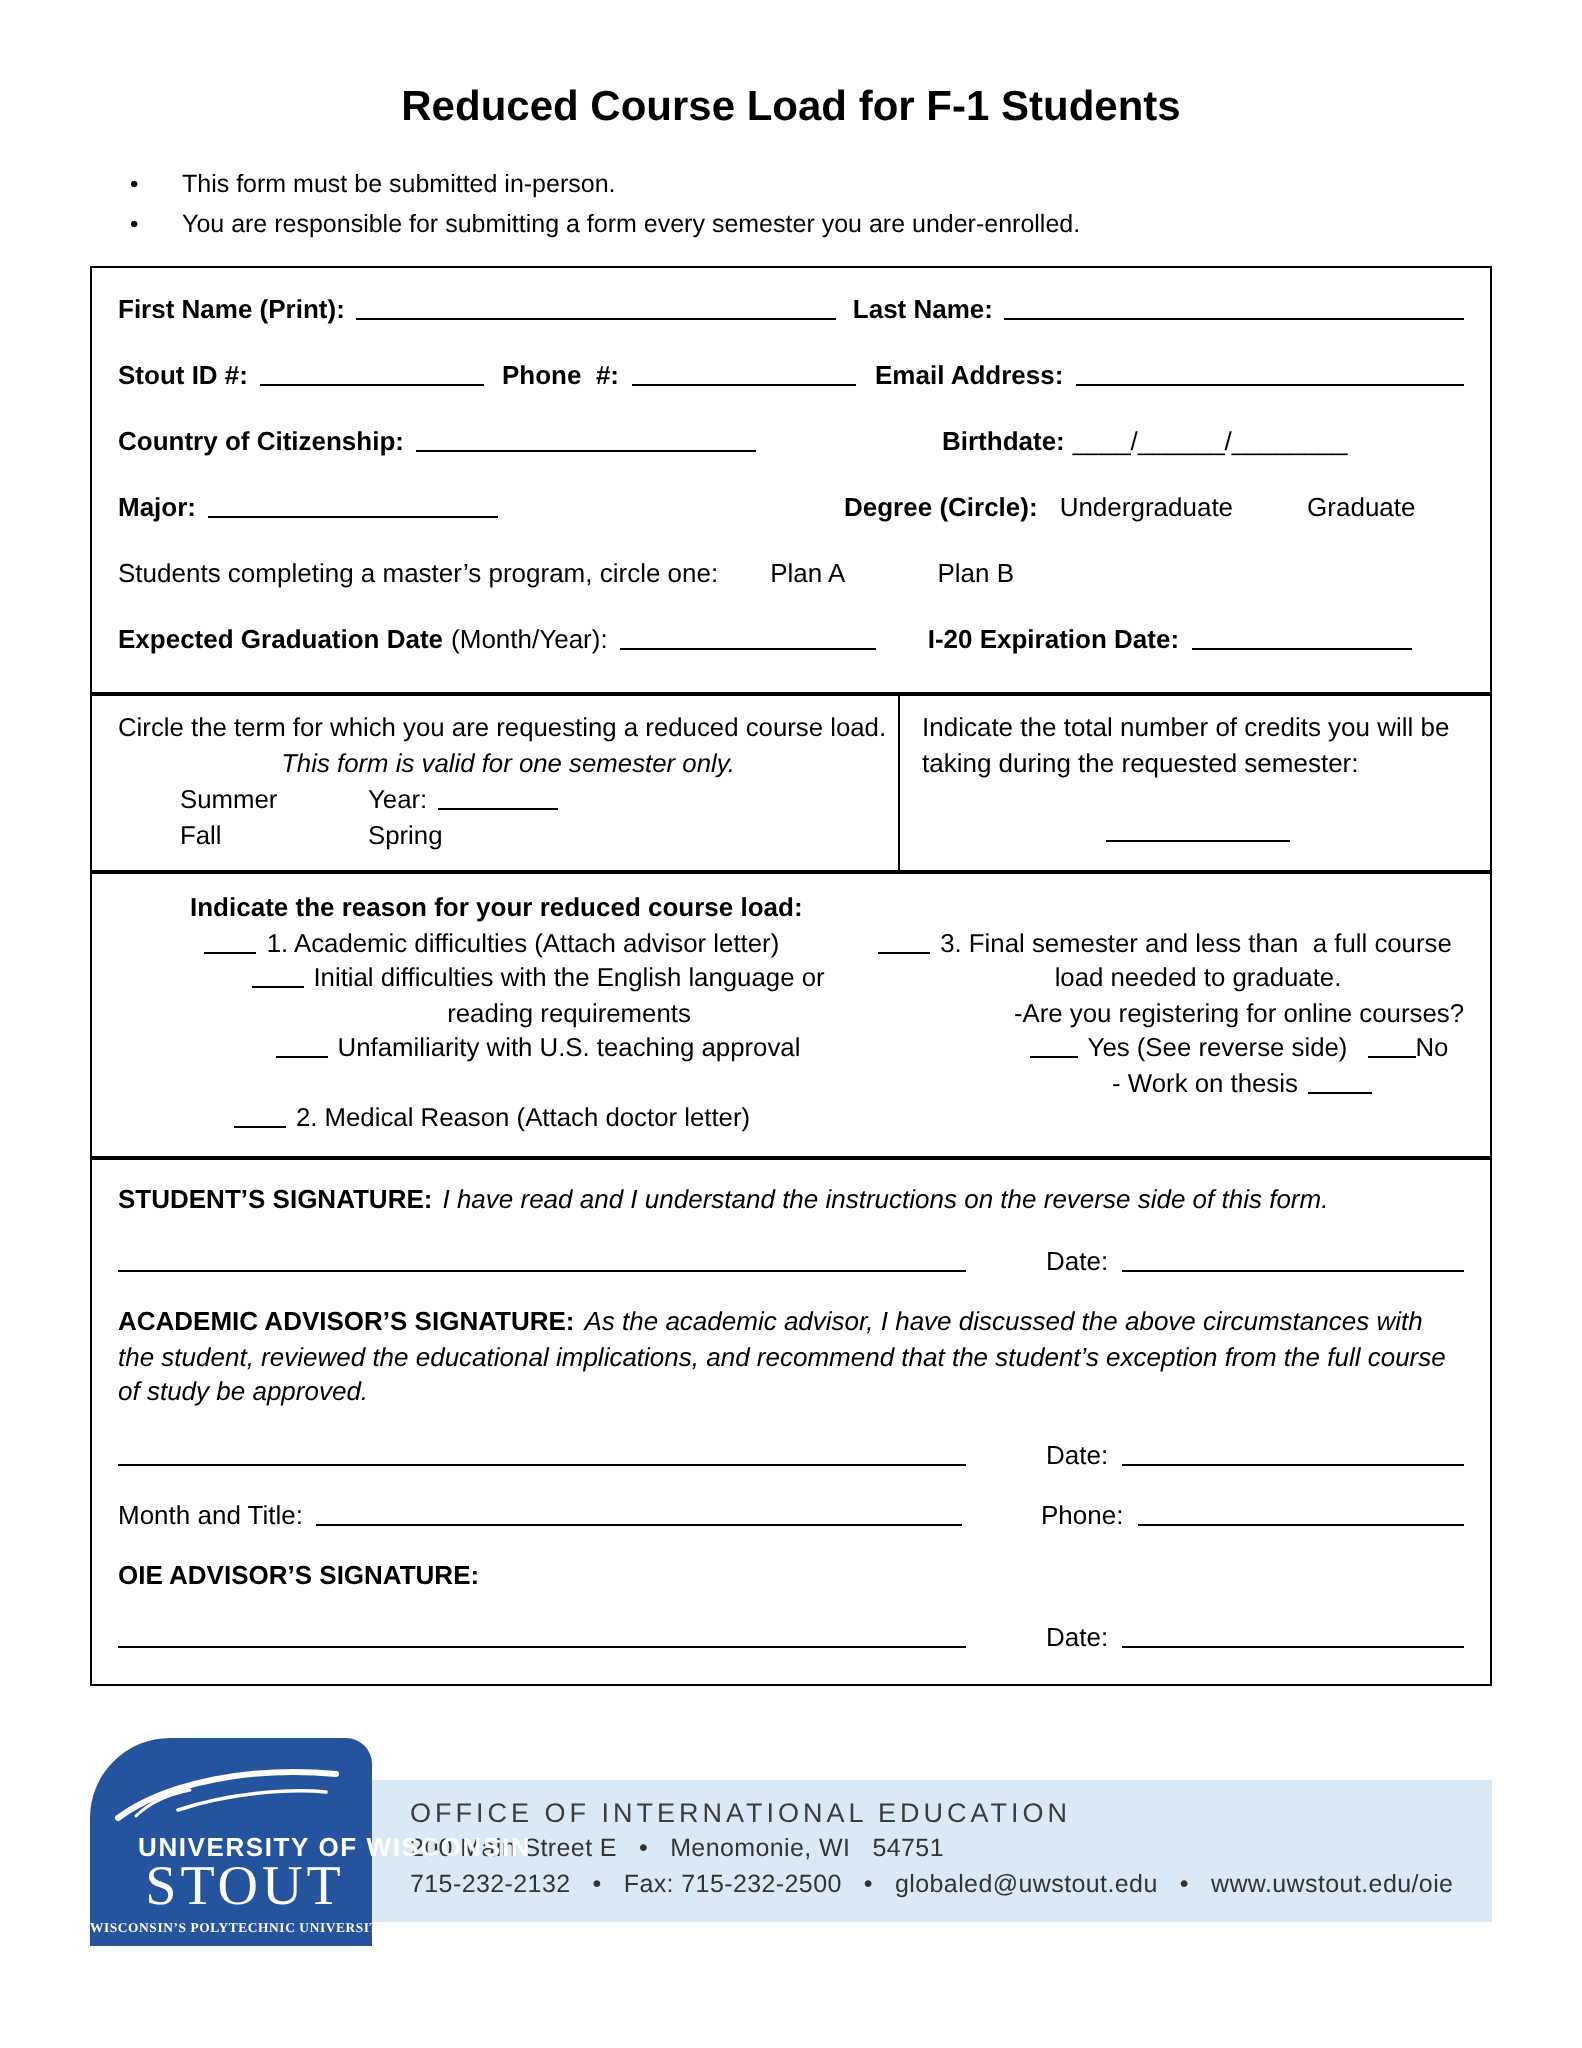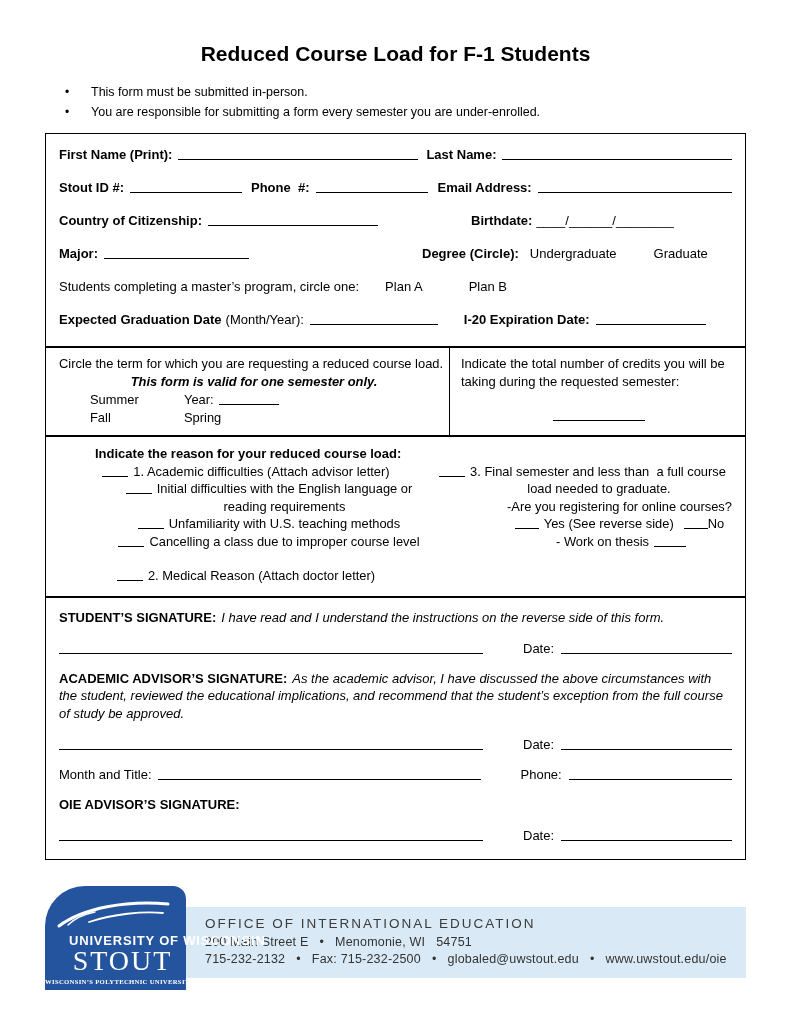--- a/index.html
+++ b/index.html
@@ -18,21 +18,21 @@
   .box { border:1.7px solid #000; padding:13px 13px 2px; }
   .box + .box { margin-top:-1.7px; }
 
   .row { display:flex; align-items:baseline; white-space:pre; font-size:13px; line-height:16px; margin-bottom:17px; }
   .b { font-weight:bold; }
   .bl { border-bottom:1.3px solid #000; height:12px; transform:translateY(1px); flex:none; }
   .grow { flex:1; }
 
   .termbox { display:flex; padding:0; }
   .t-left { width:403px; padding:8px 0 9px 13px; font-size:12.9px; line-height:18px; }
-  .t-center { text-align:center; font-weight:bold; font-style:italic; width:390px; }
+  .t-center { text-align:center; font-weight:normal; font-style:italic; width:390px; }
   .term-row { display:flex; align-items:baseline; padding-left:31px; white-space:pre; }
   .term-cell { width:94px; flex:none; }
   .t-right { flex:1; border-left:1.7px solid #000; padding:8px 9px 9px 11px; font-size:13px; line-height:18px; }
   .credit-line { display:flex; justify-content:center; margin-top:17px; }
 
   .reasonbox { padding:9px 13px 12px; font-size:12.9px; }
   .r-head { font-weight:bold; font-size:13px; line-height:17.5px;padding-left:36px; }
   .r-cols { display:flex; }
   .r-left { flex:1; }
   .r-right { width:299px; flex:none; }
@@ -148,25 +148,21 @@
         </div>
         <div class="rrow" style="margin-left:46px">
           <span class="bl" style="width:26px"></span>
           <span style="margin-left:5px">Initial difficulties with the English language or</span>
         </div>
         <div class="rrow" style="margin-left:77px">
           <span>reading requirements</span>
         </div>
         <div class="rrow" style="margin-left:46px">
           <span class="bl" style="width:26px"></span>
-          <span style="margin-left:5px">Unfamiliarity with U.S. teaching methods</span>
-        </div>
-        <div class="rrow" style="margin-left:46px">
-          <span class="bl" style="width:26px"></span>
-          <span style="margin-left:5px">Cancelling a class due to improper course level</span>
+          <span style="margin-left:5px">Unfamiliarity with U.S. teaching approval</span>
         </div>
         <div class="rrow" style="margin-top:17px">
           <span class="bl" style="width:26px"></span>
           <span style="margin-left:5px">2. Medical Reason (Attach doctor letter)</span>
         </div>
       </div>
       <div class="r-right">
         <div class="rrow">
           <span class="bl" style="width:26px"></span>
           <span style="margin-left:5px">3. Final semester and less than  a full course</span>

